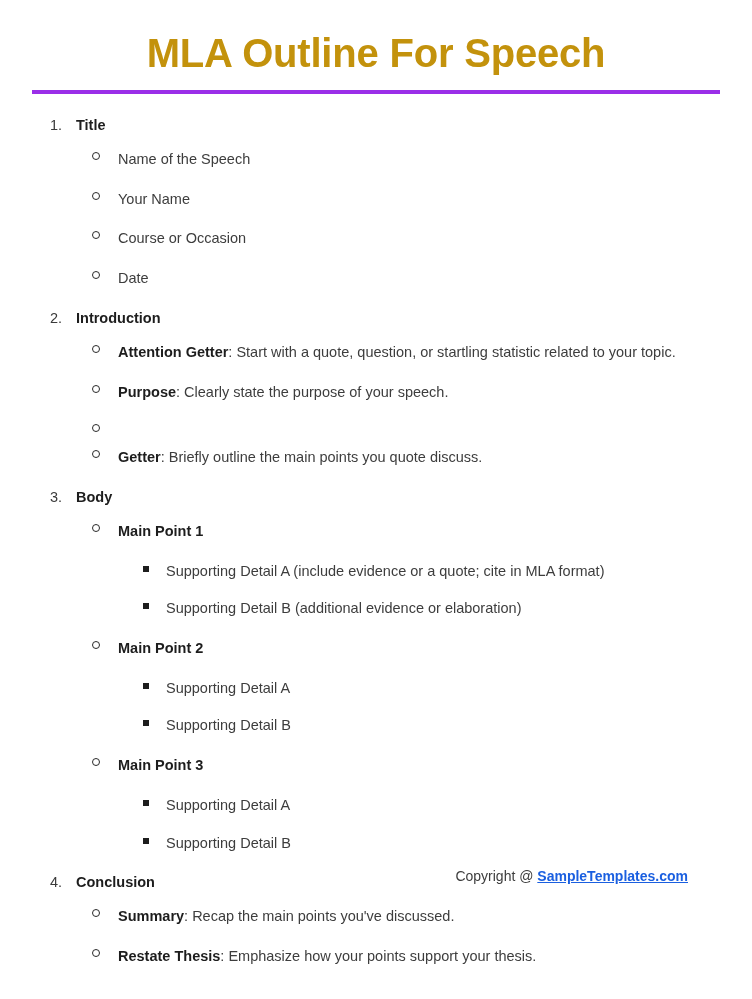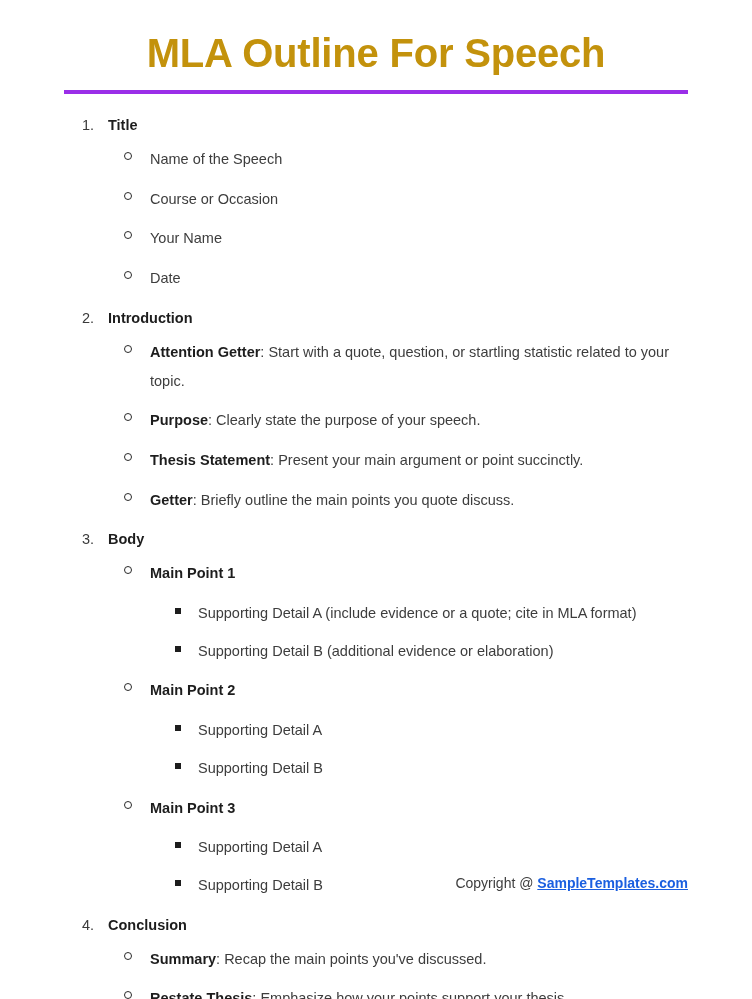--- a/index.html
+++ b/index.html
@@ -13,21 +13,21 @@
     font-family: "Liberation Sans", sans-serif;
     color: #3a3a3a;
     position: relative;
     overflow: hidden;
   }
 
   .page {
     width: 752px;
     height: 900px;
     box-sizing: border-box;
-    padding: 0 64px;
+    padding: 0 32px;
     position: relative;
   }
 
   
   .title-block {
     padding-top: 30px;
   }
   .doc-title {
     font-family: "Liberation Sans Narrow", "Liberation Sans", sans-serif;
     font-size: 40px;
@@ -145,21 +145,21 @@
     font-size: 14.5px;
     color: #3d3d3d;
   }
 
   .b { font-weight: bold; color: #1d1d1d; }
 
   
   .footer {
     position: absolute;
     right: 64px;
-    bottom: 9px;
+    bottom: 16px;
     font-size: 14px;
     color: #3d3d3d;
     white-space: nowrap;
   }
   .footer a,
   .footer .site-link {
     color: #1a5fe0;
     font-weight: bold;
     text-decoration: underline;
     cursor: pointer;
@@ -185,27 +185,27 @@
           <li>
             <span class="marker-circle">
               <i></i>
             </span>
             <span class="lvl2-text"><span>Name of the Speech</span></span>
           </li>
           <li>
             <span class="marker-circle">
               <i></i>
             </span>
+            <span class="lvl2-text"><span>Your Name</span></span>
+          </li>
+          <li>
+            <span class="marker-circle">
+              <i></i>
+            </span>
             <span class="lvl2-text"><span>Course or Occasion</span></span>
-          </li>
-          <li>
-            <span class="marker-circle">
-              <i></i>
-            </span>
-            <span class="lvl2-text"><span>Your Name</span></span>
           </li>
           <li>
             <span class="marker-circle">
               <i></i>
             </span>
             <span class="lvl2-text"><span>Date</span></span>
           </li>
         </ul>
       </li>
       <li>
@@ -223,21 +223,20 @@
           <li>
             <span class="marker-circle">
               <i></i>
             </span>
             <span class="lvl2-text"><span class="b">Purpose</span><span>: Clearly state the purpose of your speech.</span></span>
           </li>
           <li>
             <span class="marker-circle">
               <i></i>
             </span>
-            <span class="lvl2-text"><span class="b">Thesis Statement</span><span>: Present your main argument or point succinctly.</span></span>
           </li>
           <li>
             <span class="marker-circle">
               <i></i>
             </span>
             <span class="lvl2-text"><span class="b">Getter</span><span>: Briefly outline the main points you quote discuss.</span></span>
           </li>
         </ul>
       </li>
       <li>

